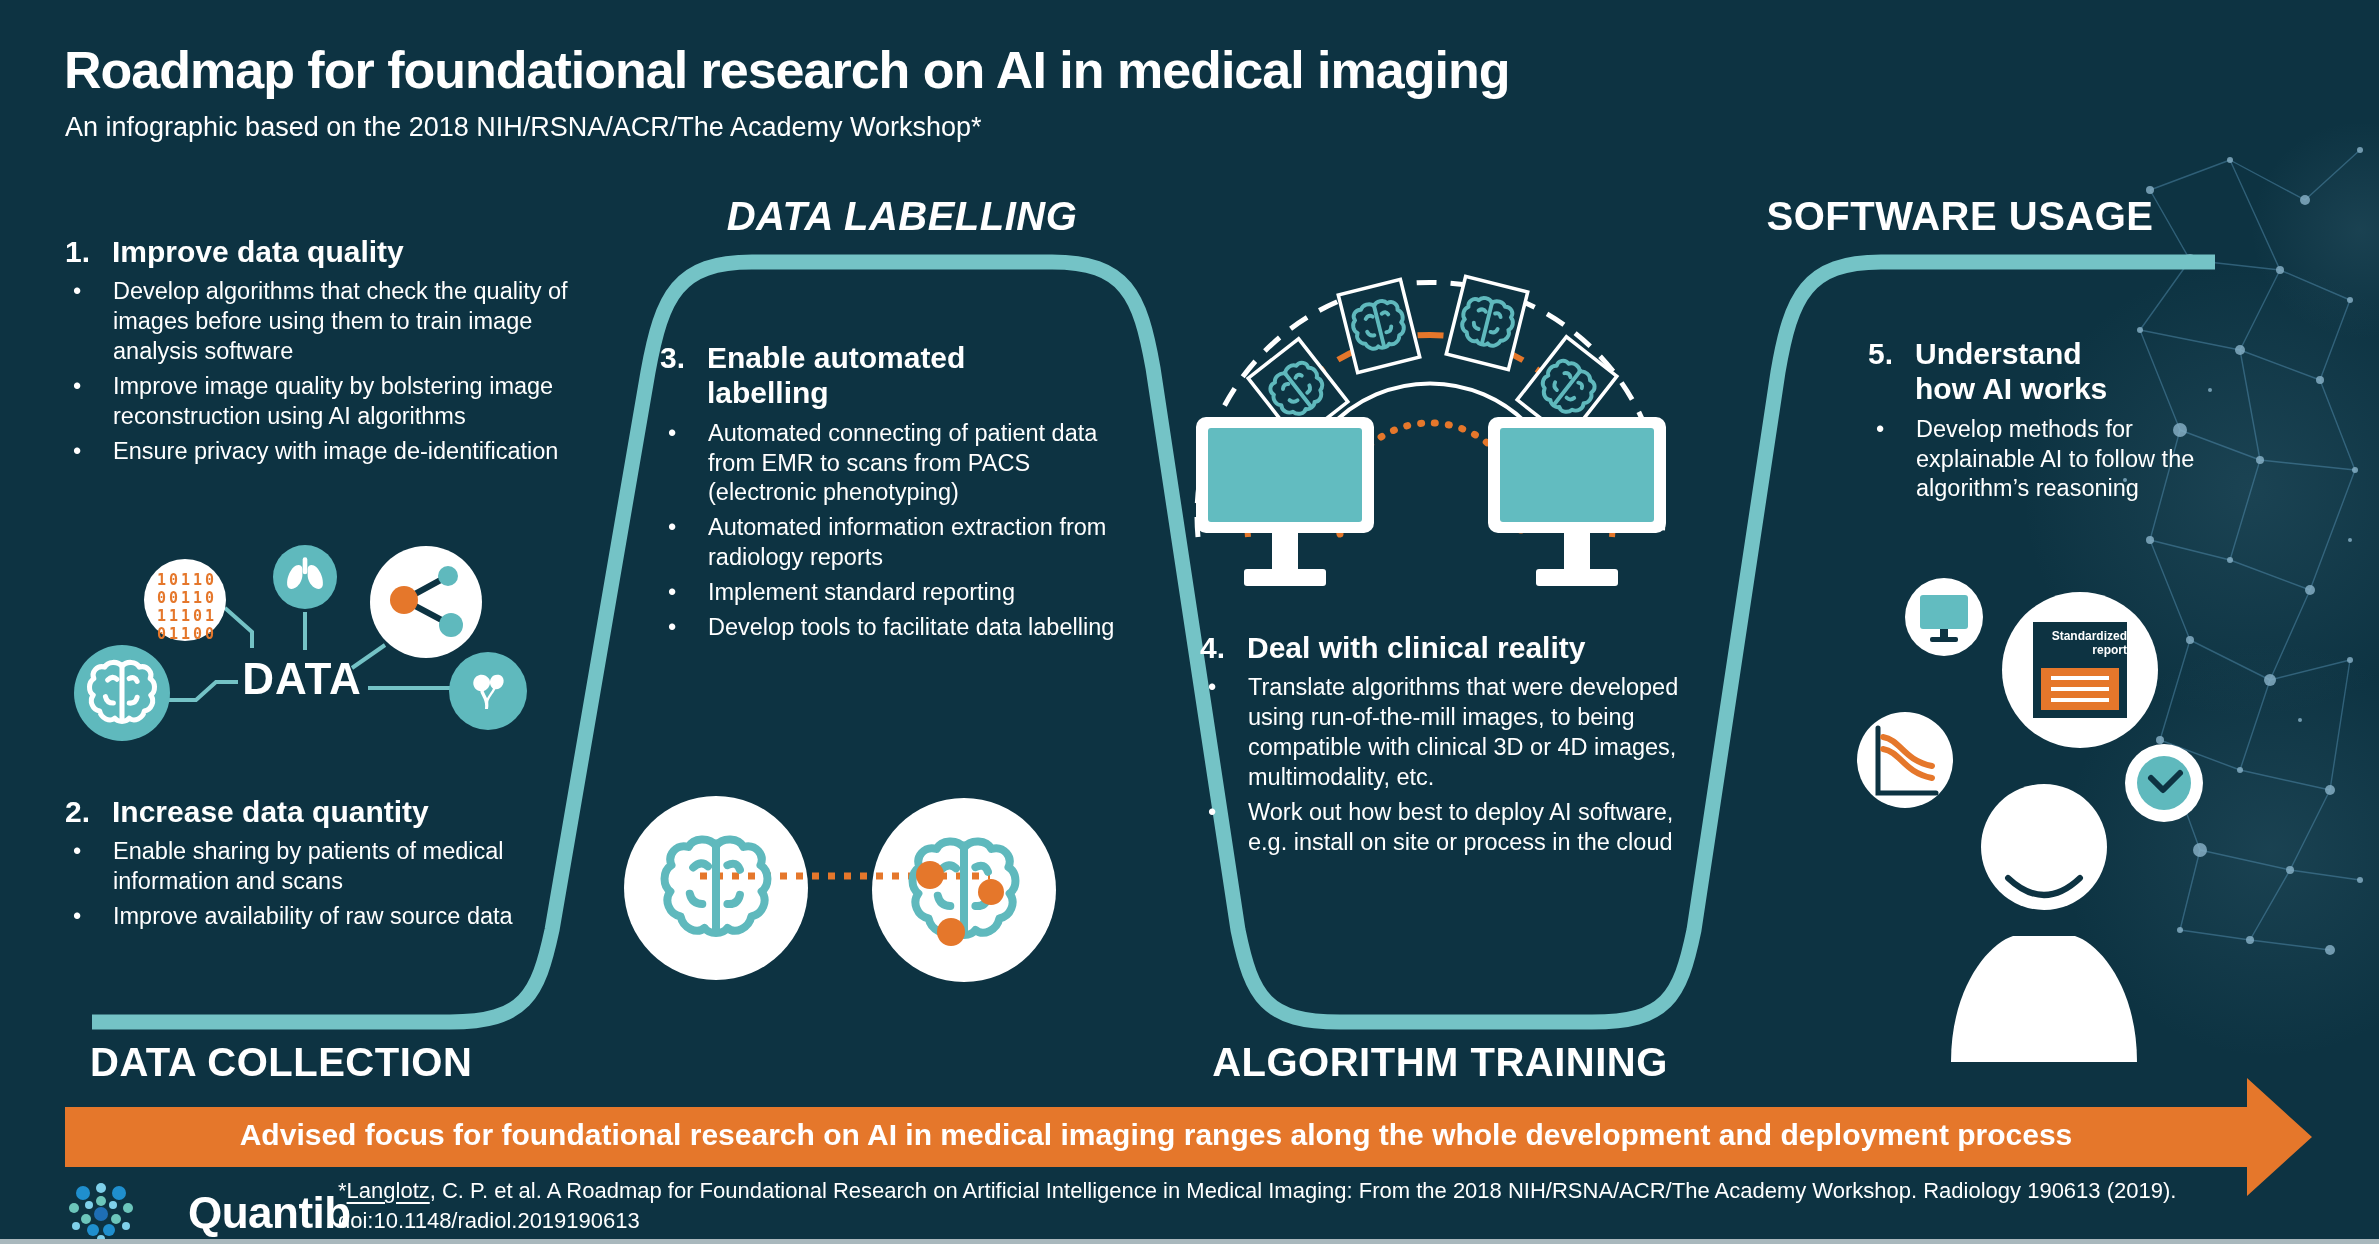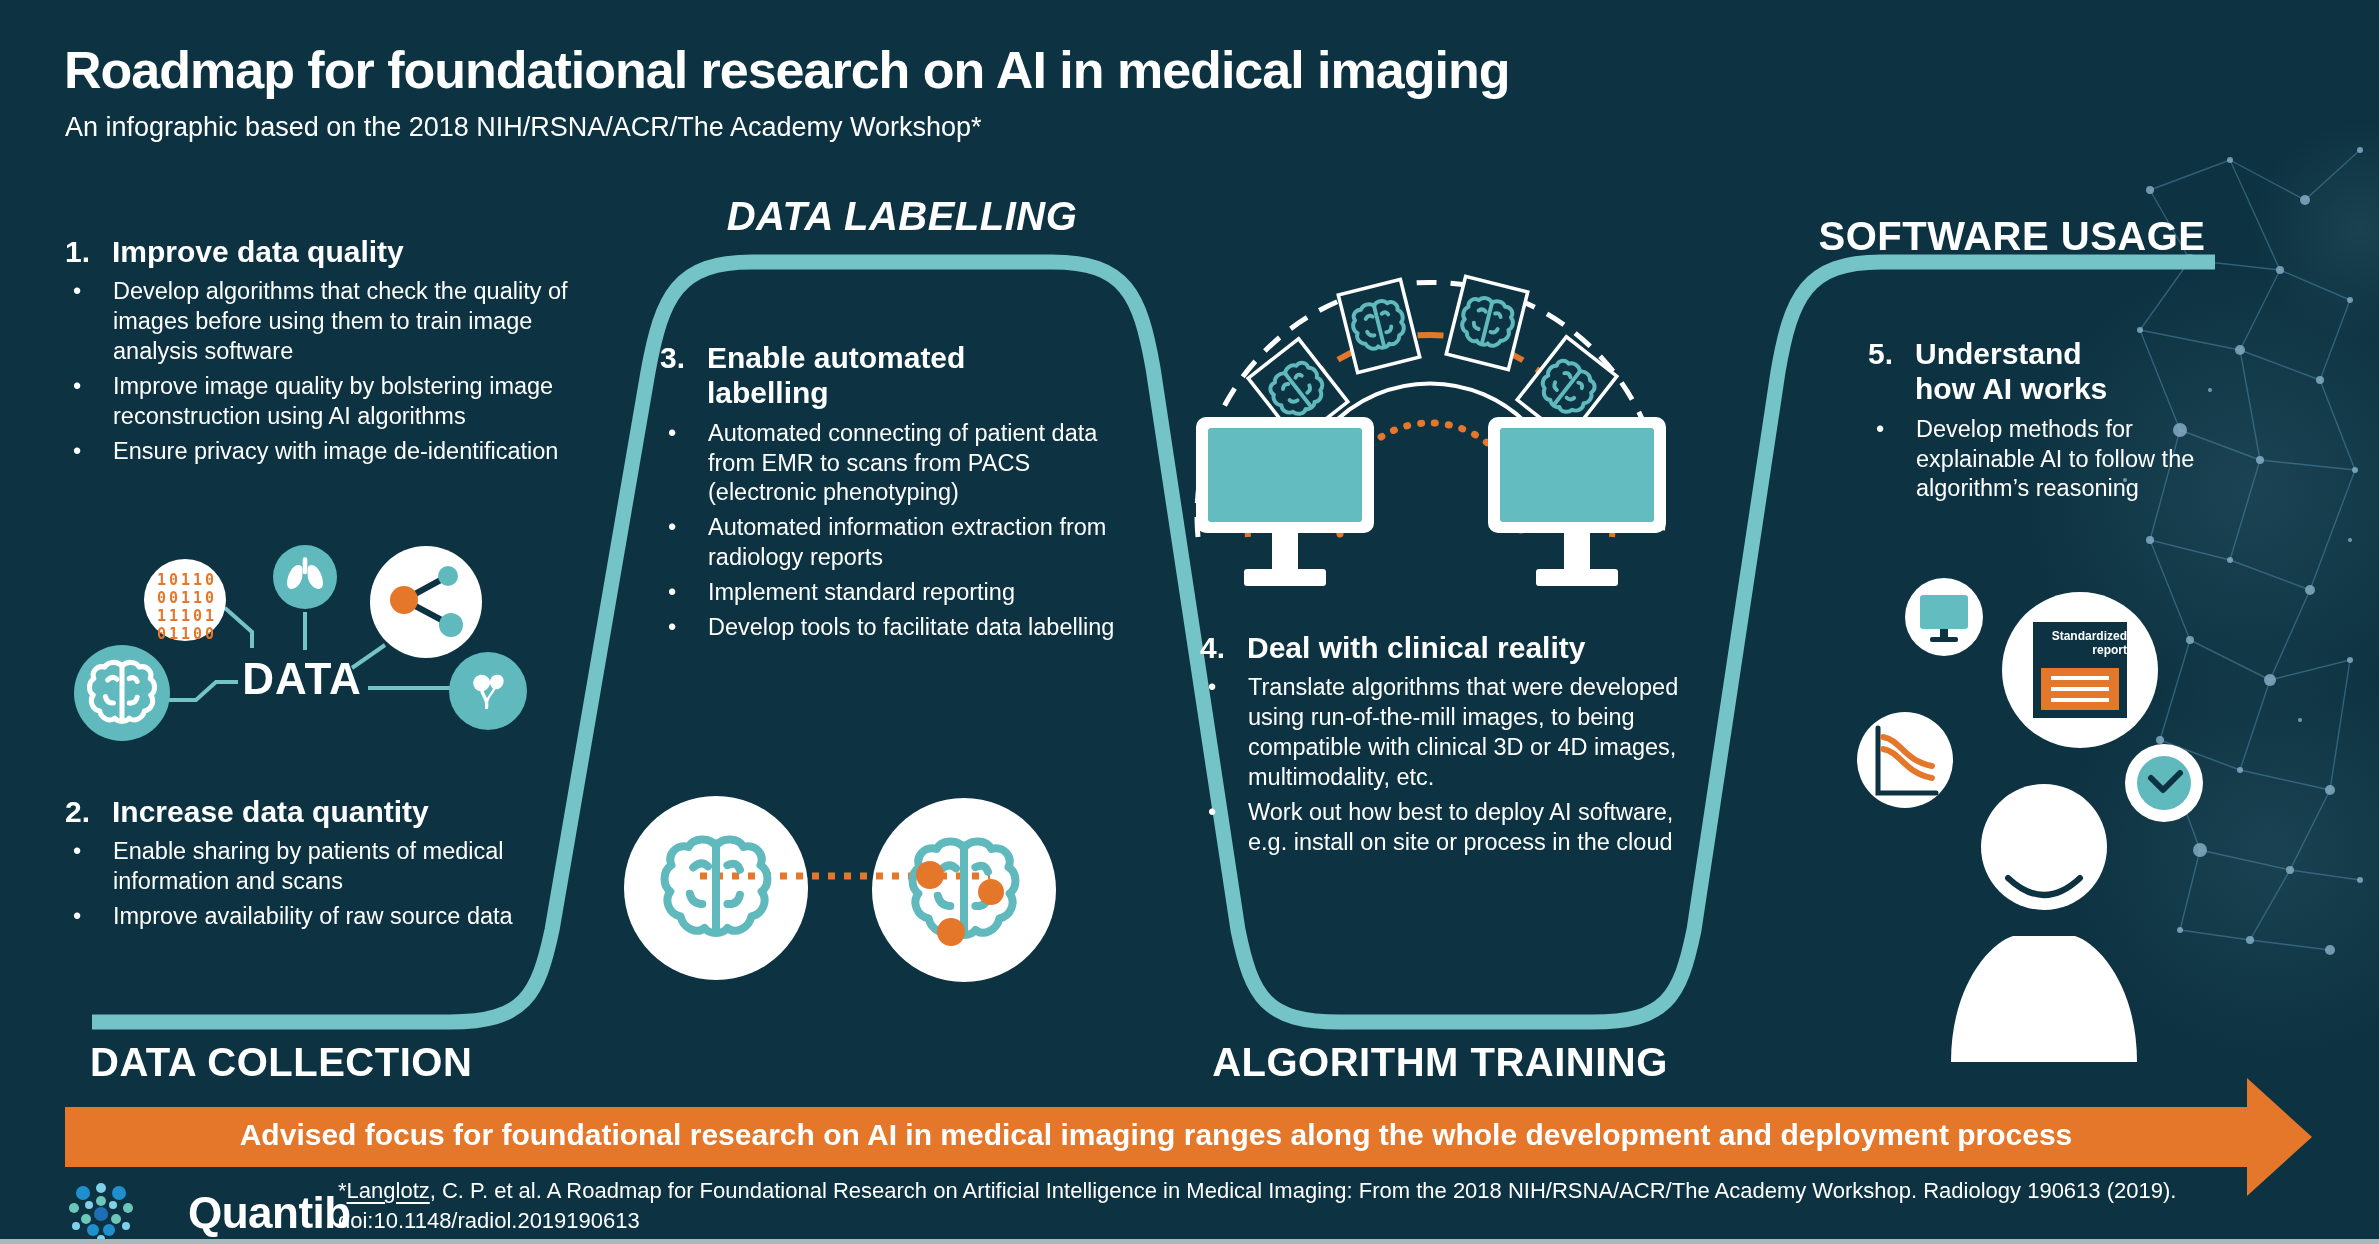--- a/index.html
+++ b/index.html
@@ -245,21 +245,21 @@
       <circle cx="31" cy="52" r="6" fill="#1f8fce"></circle>
       <circle cx="47" cy="52" r="6" fill="#1f8fce"></circle>
       <circle cx="39" cy="61" r="4" fill="#7fd0ea"></circle>
     </g>
   </svg>
 
   <div class="abs title">Roadmap for foundational research on AI in medical imaging</div>
   <div class="abs subtitle">An infographic based on the 2018 NIH/RSNA/ACR/The Academy Workshop*</div>
 
   <div class="abs phase center" style="left:652px;top:194px;width:500px;font-style:italic;">DATA LABELLING</div>
-  <div class="abs phase center" style="left:1762px;top:194px;width:500px;margin-top:20px;">SOFTWARE USAGE</div>
+  <div class="abs phase center" style="left:1710px;top:194px;width:500px;">SOFTWARE USAGE</div>
   <div class="abs phase center" style="left:1190px;top:1040px;width:500px;">ALGORITHM TRAINING</div>
   <div class="abs phase" style="left:90px;top:1040px;">DATA COLLECTION</div>
 
   <div class="abs section" style="left:65px;top:234px;width:530px;">
     <div class="sec-h">
       <span class="sec-num">1.</span>
       <span class="sec-title">Improve data quality</span>
     </div>
     <ul class="bullets">
       <li>Develop algorithms that check the quality of images before using them to train image analysis software</li>

